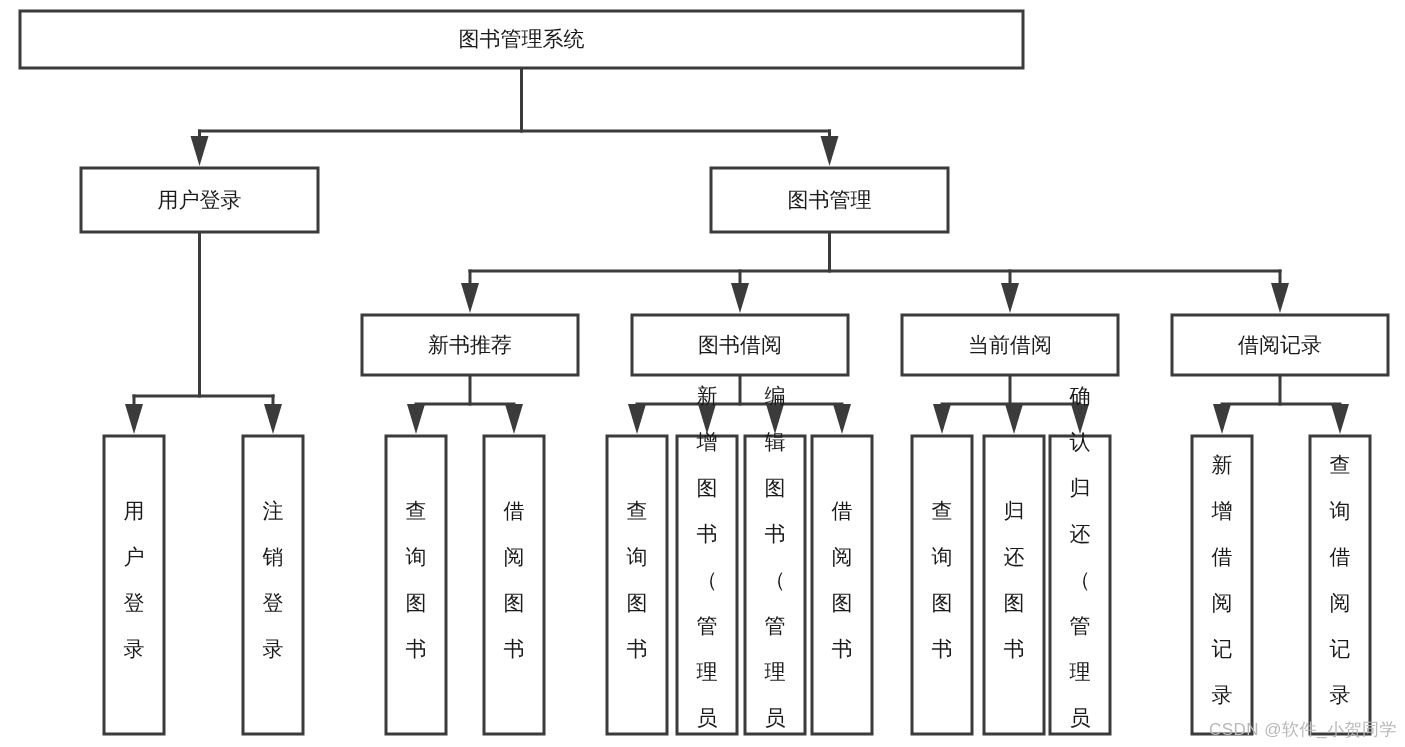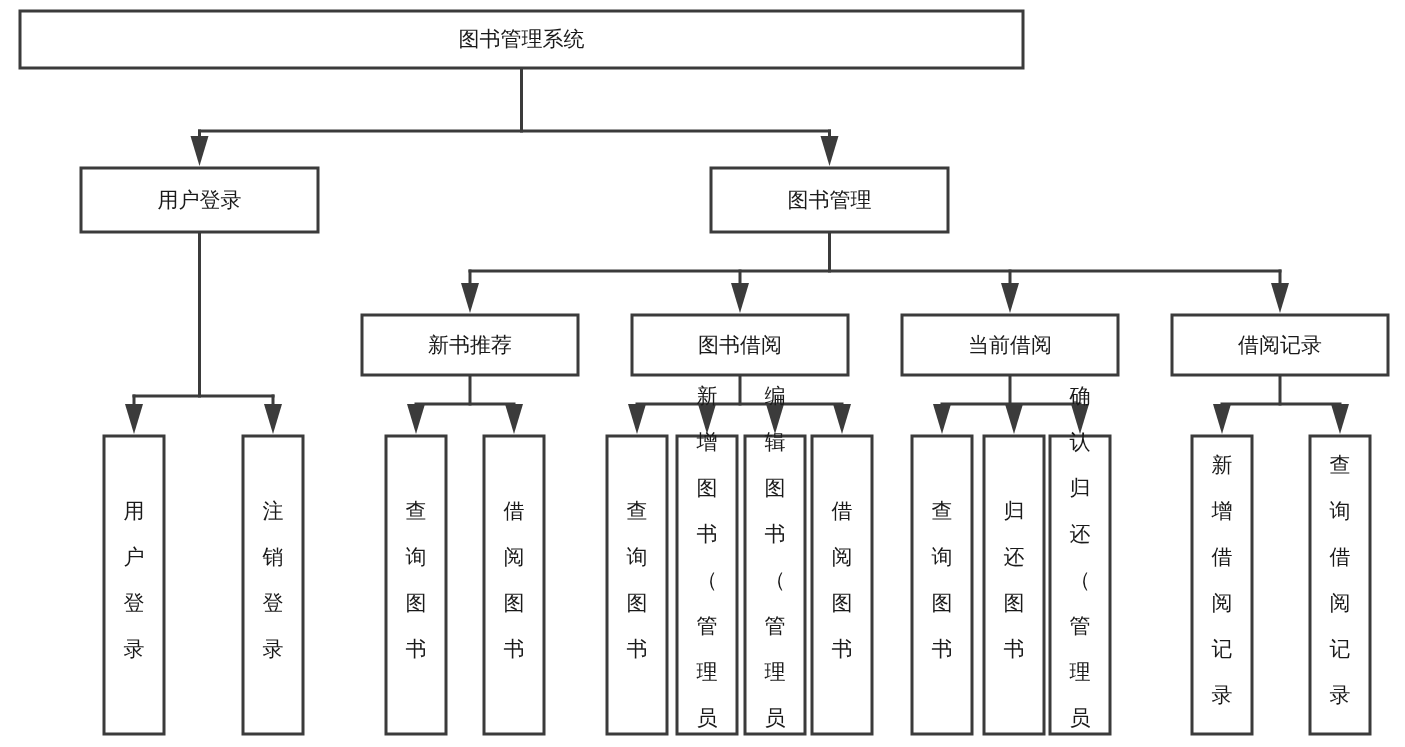--- a/index.html
+++ b/index.html
@@ -176,13 +176,14 @@
         <g>
           <rect x="1192" y="436" width="60" height="298" class="node-box"></rect>
           <text x="1222" class="node-label-vertical"><tspan x="1222" y="472">新</tspan><tspan x="1222" y="518">增</tspan><tspan x="1222" y="564">借</tspan><tspan x="1222" y="610">阅</tspan><tspan x="1222" y="656">记</tspan><tspan x="1222" y="702">录</tspan></text>
         </g>
         <g>
           <rect x="1310" y="436" width="60" height="298" class="node-box"></rect>
           <text x="1340" class="node-label-vertical"><tspan x="1340" y="472">查</tspan><tspan x="1340" y="518">询</tspan><tspan x="1340" y="564">借</tspan><tspan x="1340" y="610">阅</tspan><tspan x="1340" y="656">记</tspan><tspan x="1340" y="702">录</tspan></text>
         </g>
       </g>
   </svg>
+  <div class="watermark">CSDN @软件_小贺同学</div>
 </div>
 
 </body></html>

